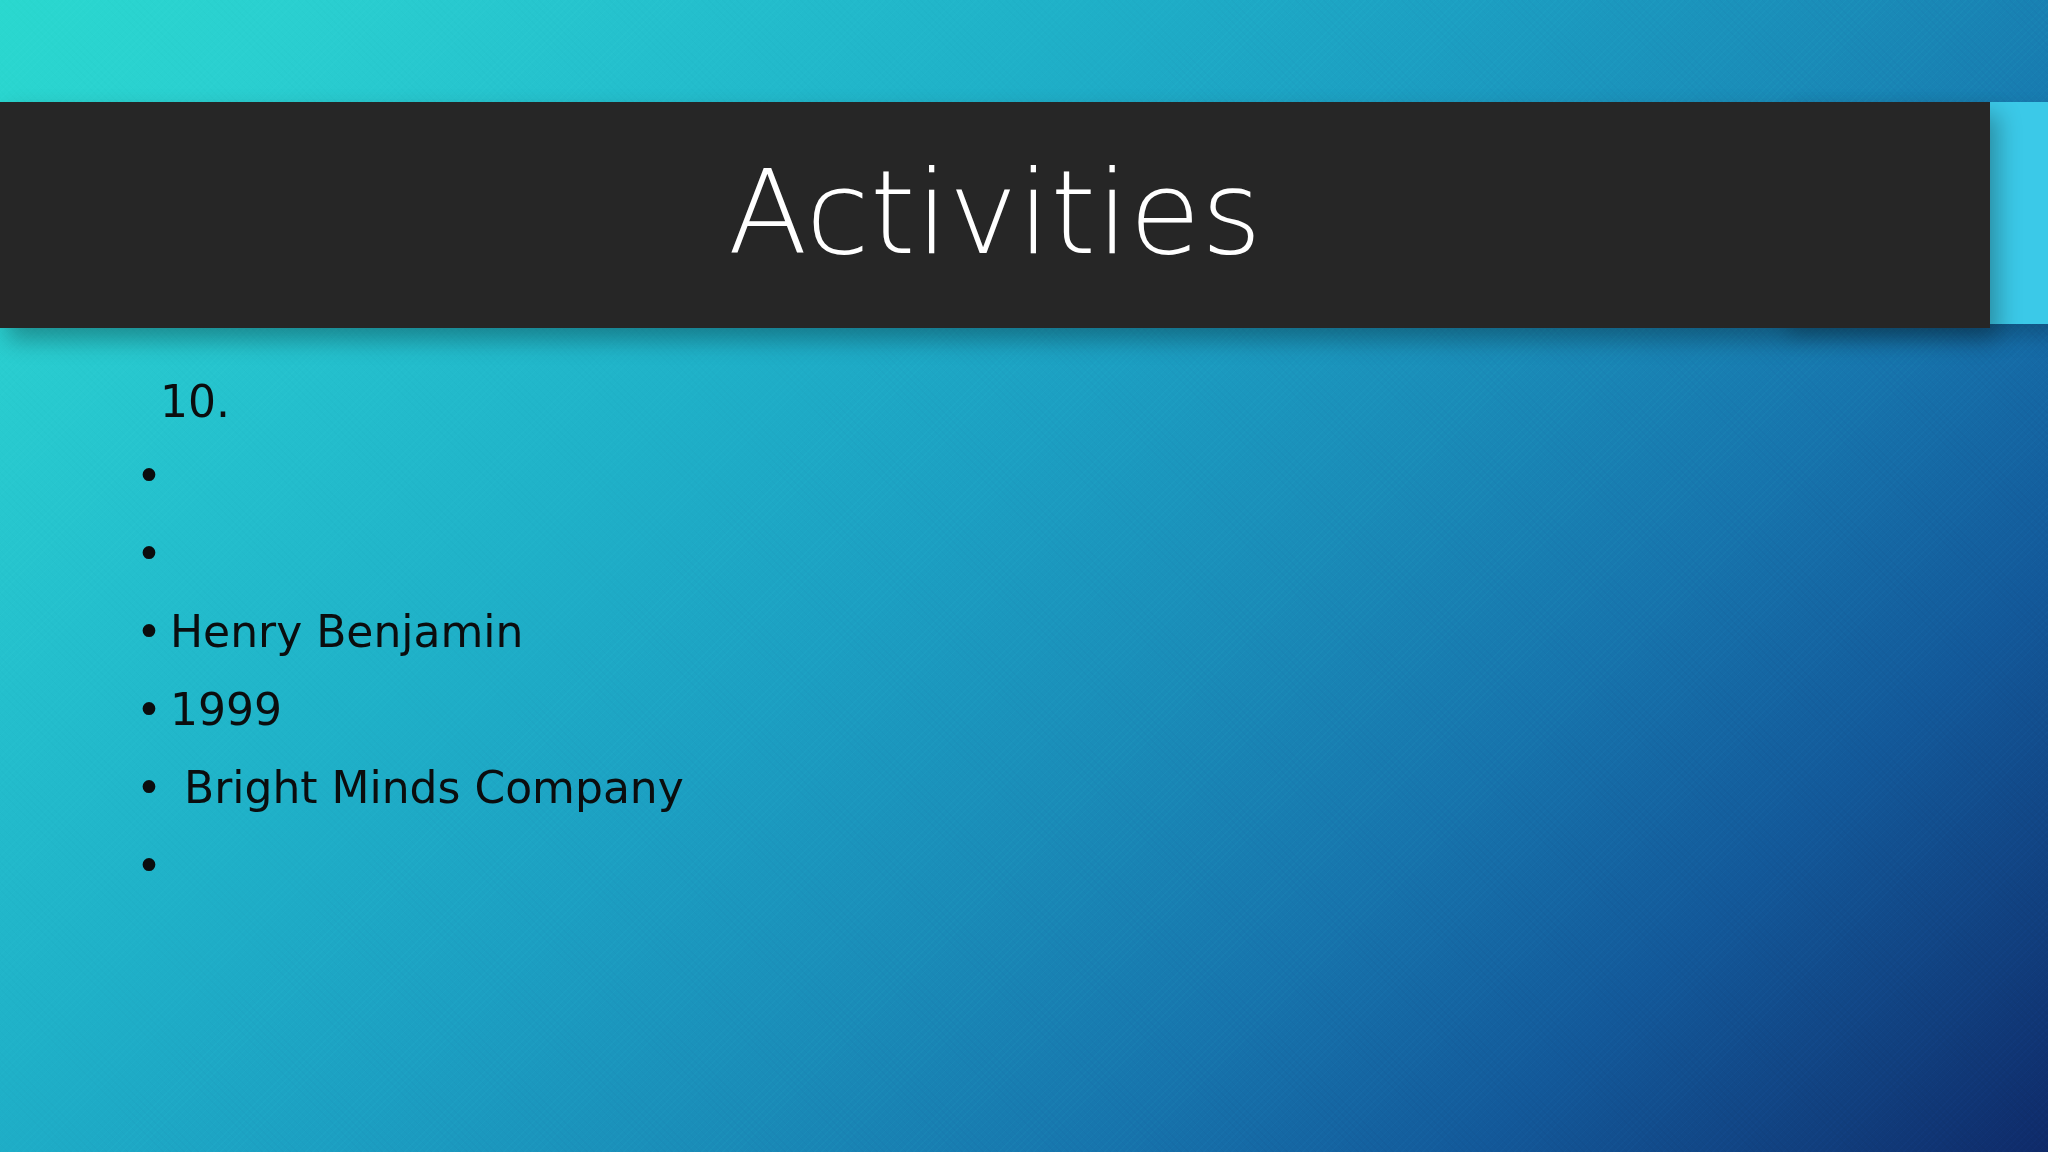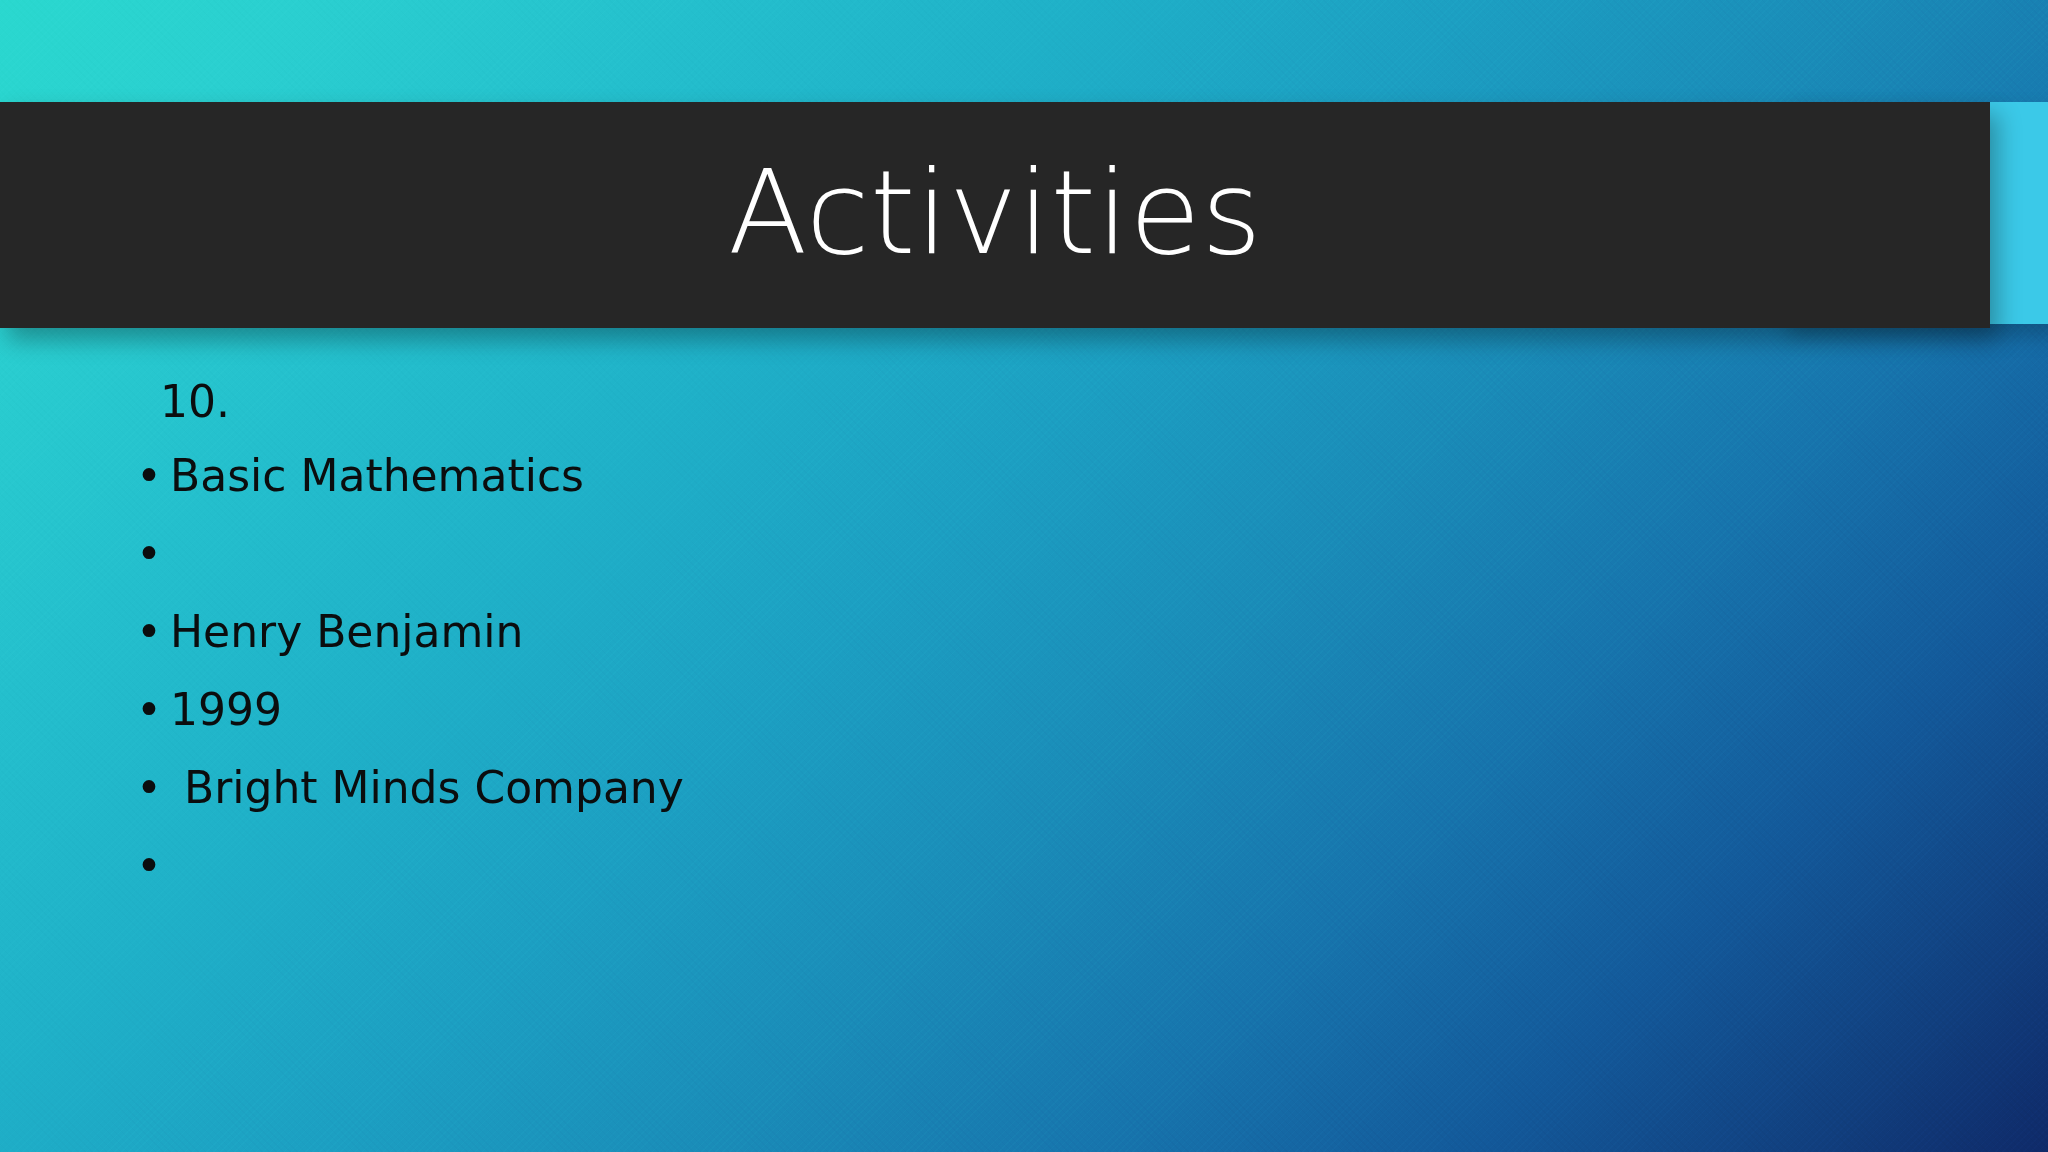--- a/index.html
+++ b/index.html
@@ -140,21 +140,20 @@
   </div>
 
   <div id="body-content">
 
     <div id="lead-line">10.</div>
 
     <ul id="bullet-list">
 
       <li>
         <span class="bullet-marker">•</span>
-        <span class="bullet-text">Basic Mathematics</span>
       </li>
 
       <li>
         <span class="bullet-marker">•</span>
       </li>
 
       <li>
         <span class="bullet-marker">•</span>
         <span class="bullet-text">Henry Benjamin</span>
       </li>

